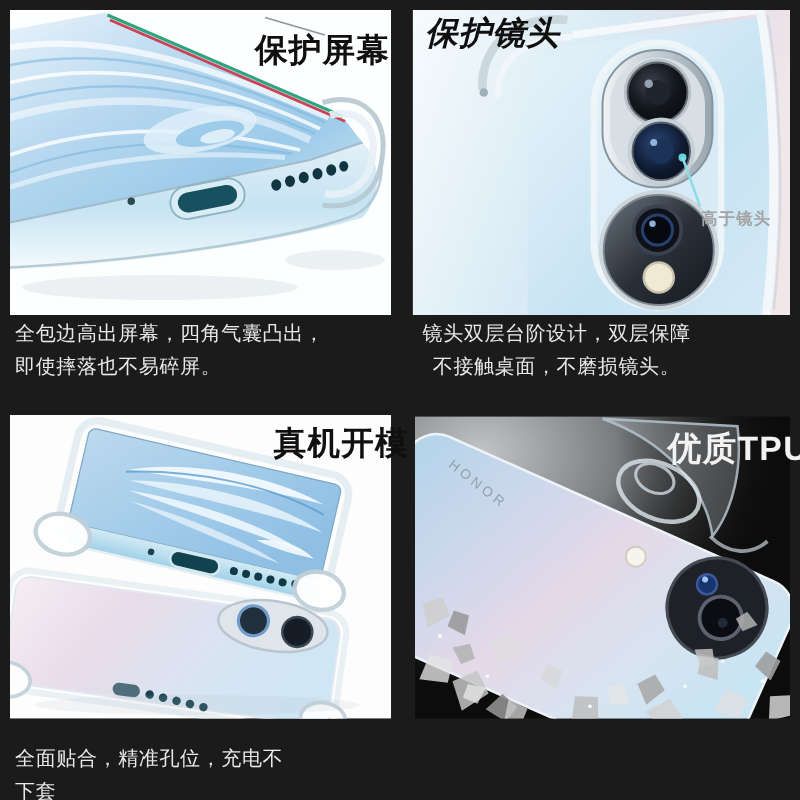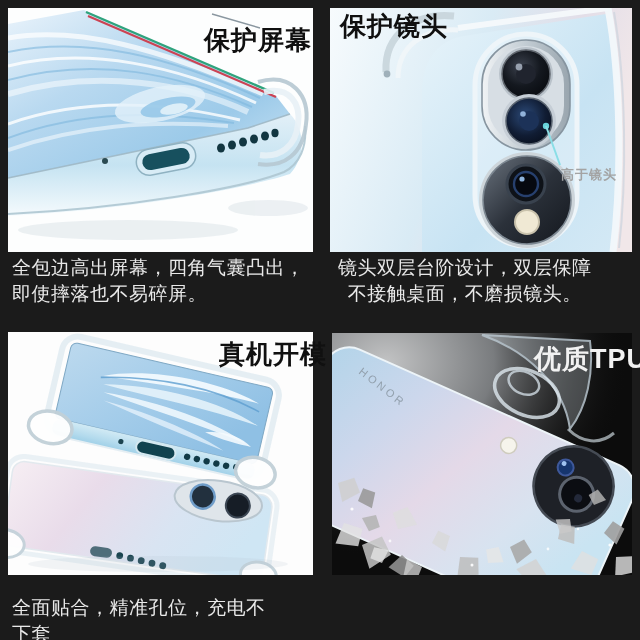--- a/index.html
+++ b/index.html
@@ -9,21 +9,21 @@
     font-family:"Liberation Sans","DejaVu Sans",sans-serif;
   }
   .photo{position:absolute;overflow:hidden;}
   .photo svg{display:block;}
   .panel-label{
     position:absolute;color:#101010;font-size:26px;font-weight:600;
     letter-spacing:1px;line-height:1;white-space:nowrap;
   }
   .panel-label.light{color:#f2f2f2;font-size:27px;}
   .caption{
-    position:absolute;color:#e9e9e9;font-size:19px;line-height:26px;
+    position:absolute;color:#e9e9e9;font-size:16px;line-height:26px;
     font-weight:400;letter-spacing:0.5px;white-space:nowrap;
   }
   .annotation{
     position:absolute;color:#a3a3a3;font-size:13px;font-weight:600;
     letter-spacing:1px;white-space:nowrap;
   }
 </style>
 </head>
 <body>
 
@@ -282,21 +282,21 @@
         <circle cx="58" cy="208" r="1.4" fill="#ffffff" opacity=".8"></circle>
         <circle cx="140" cy="232" r="1.5" fill="#ffffff" opacity=".9"></circle>
         <circle cx="216" cy="216" r="1.4" fill="#ffffff" opacity=".8"></circle>
         <circle cx="278" cy="212" r="1.6" fill="#ffffff" opacity=".9"></circle>
         <circle cx="246" cy="196" r="1.3" fill="#ffffff" opacity=".8"></circle>
       </g>
     </svg>
   </div>
 
   <div class="panel-label" style="left:204px;top:11px;margin-top:16px;">保护屏幕</div>
-  <div class="panel-label" style="left:340px;top:13px;">保护镜头</div>
+  <div class="panel-label" style="left:340px;top:13px;font-style:italic;">保护镜头</div>
   <div class="panel-label" style="left:219px;top:341px;">真机开模</div>
   <div class="panel-label light" style="left:534px;top:346px;">优质TPU</div>
 
   <div class="annotation" style="left:561px;top:166px;">高于镜头</div>
 
   <div class="caption" style="left:12px;top:255px;">
     <div>全包边高出屏幕，四角气囊凸出，</div>
     <div>即使摔落也不易碎屏。</div>
   </div>
   <div class="caption" style="left:338px;top:255px;text-align:center;">

